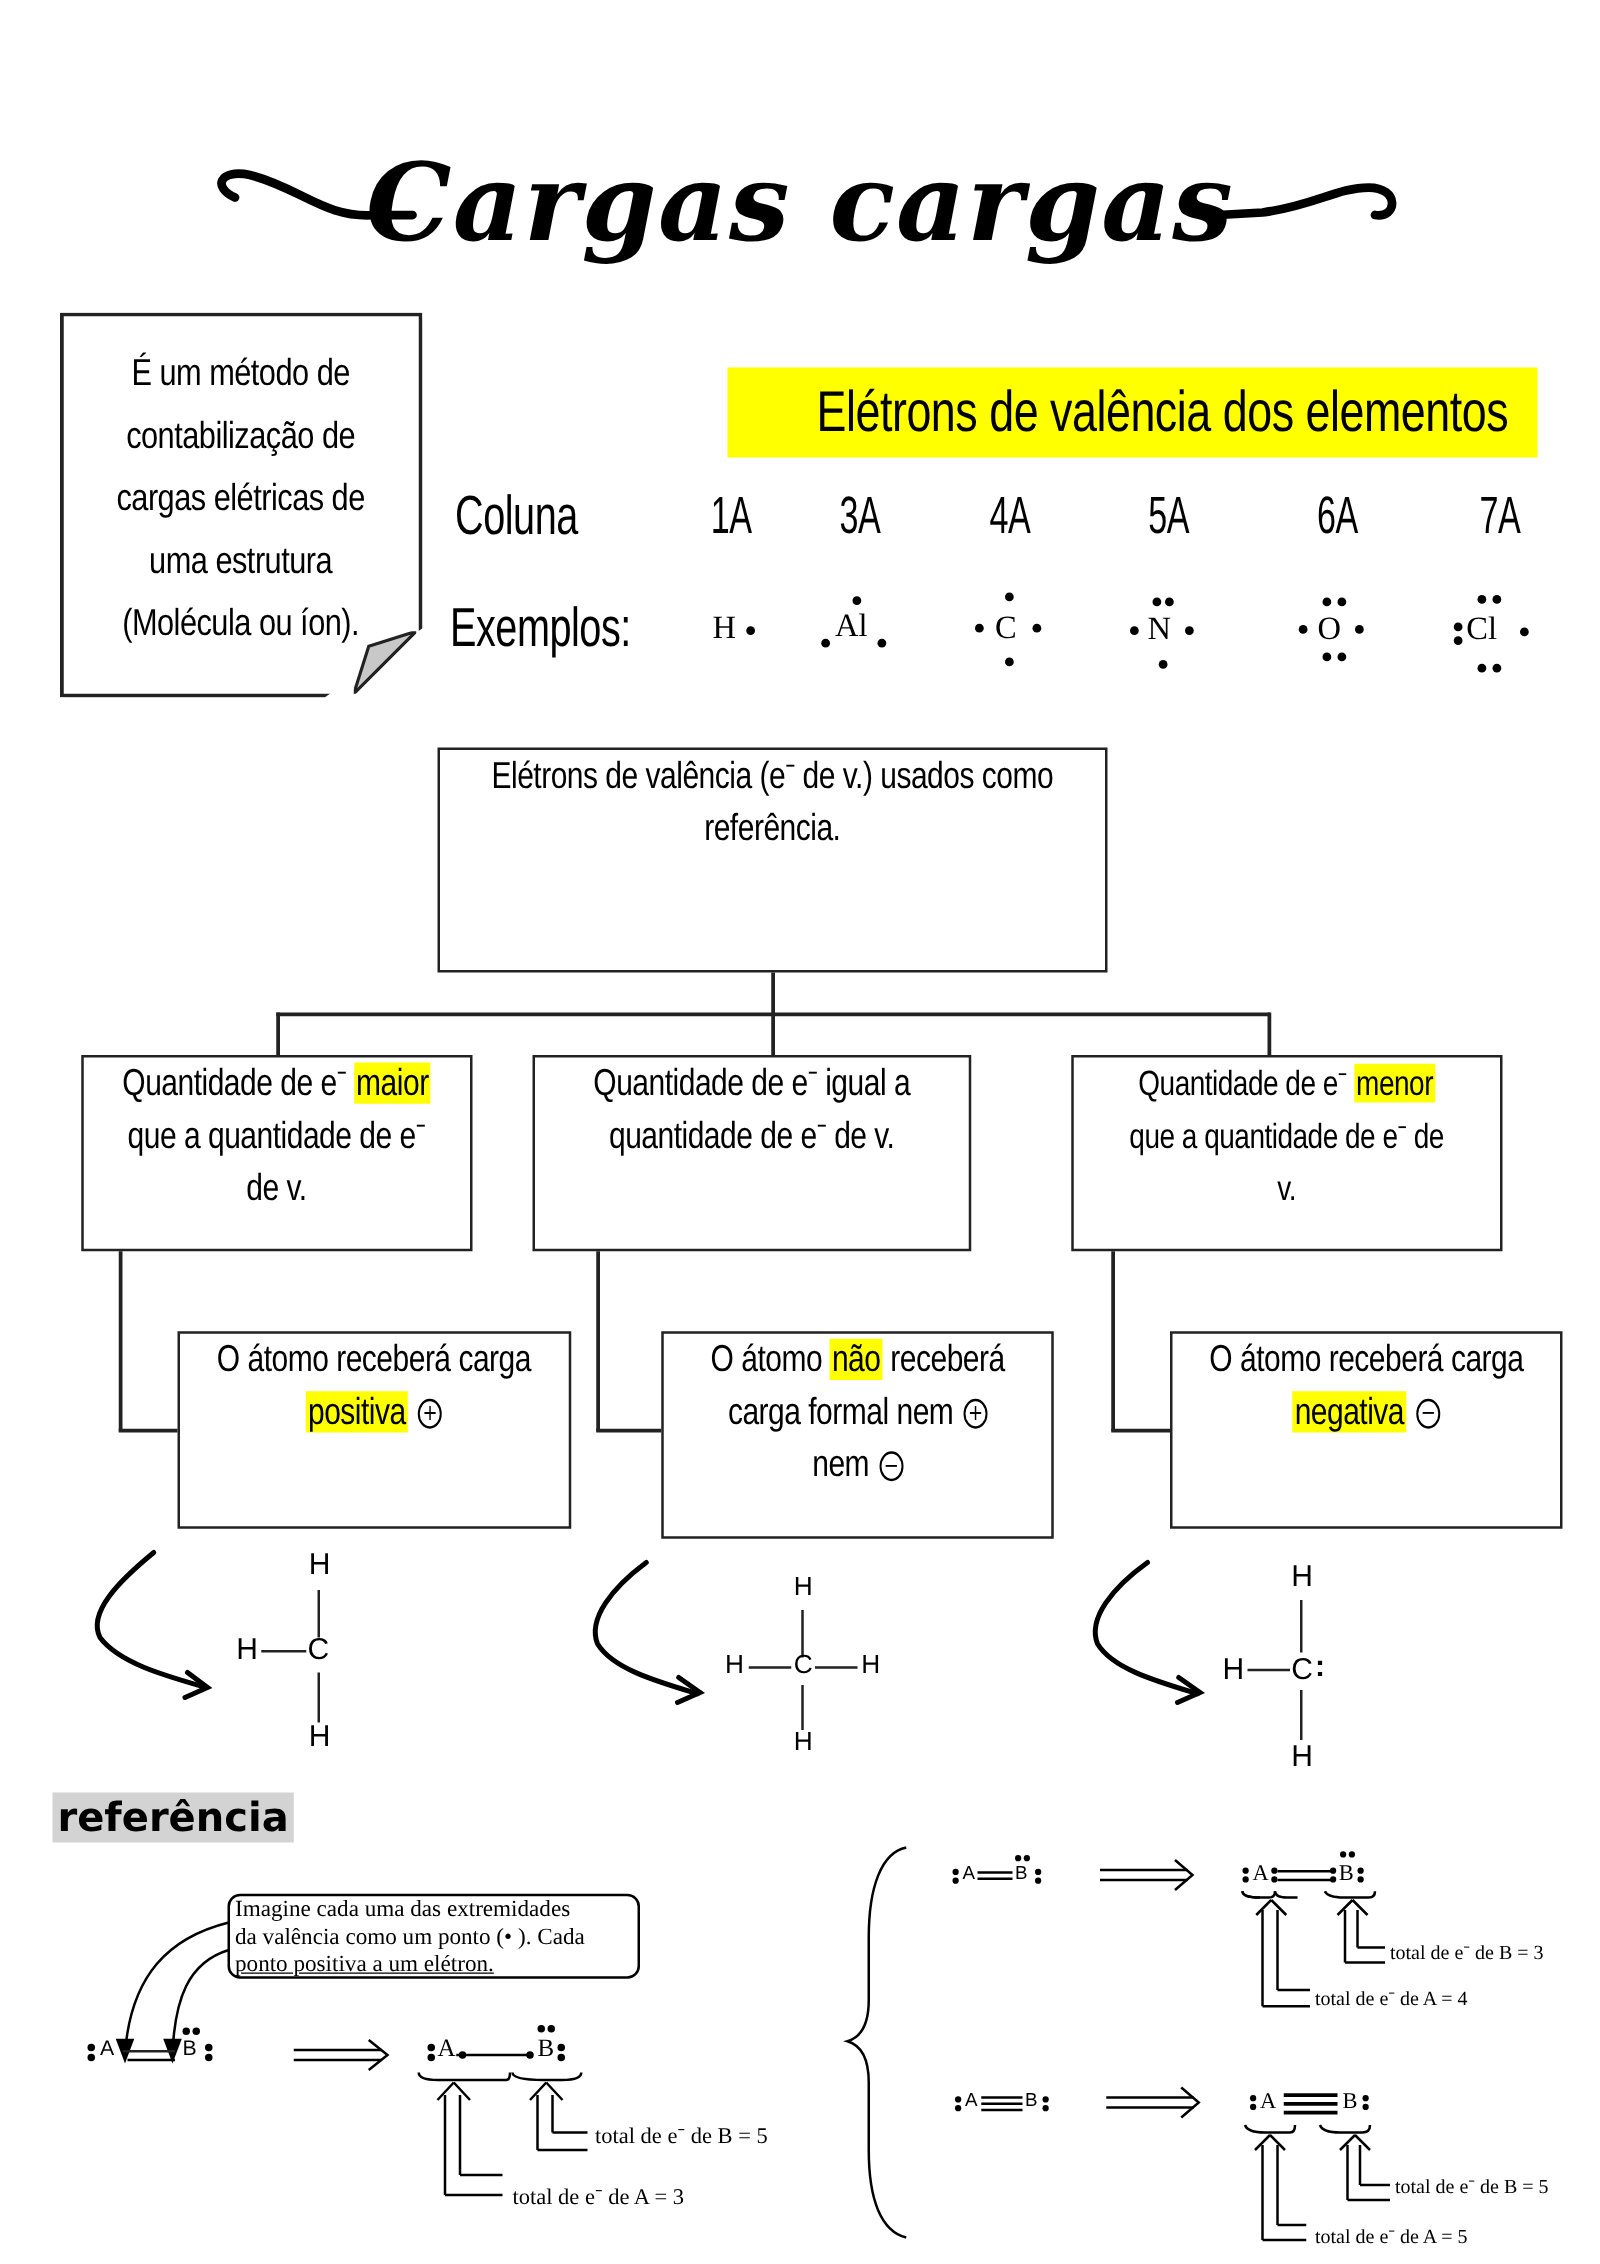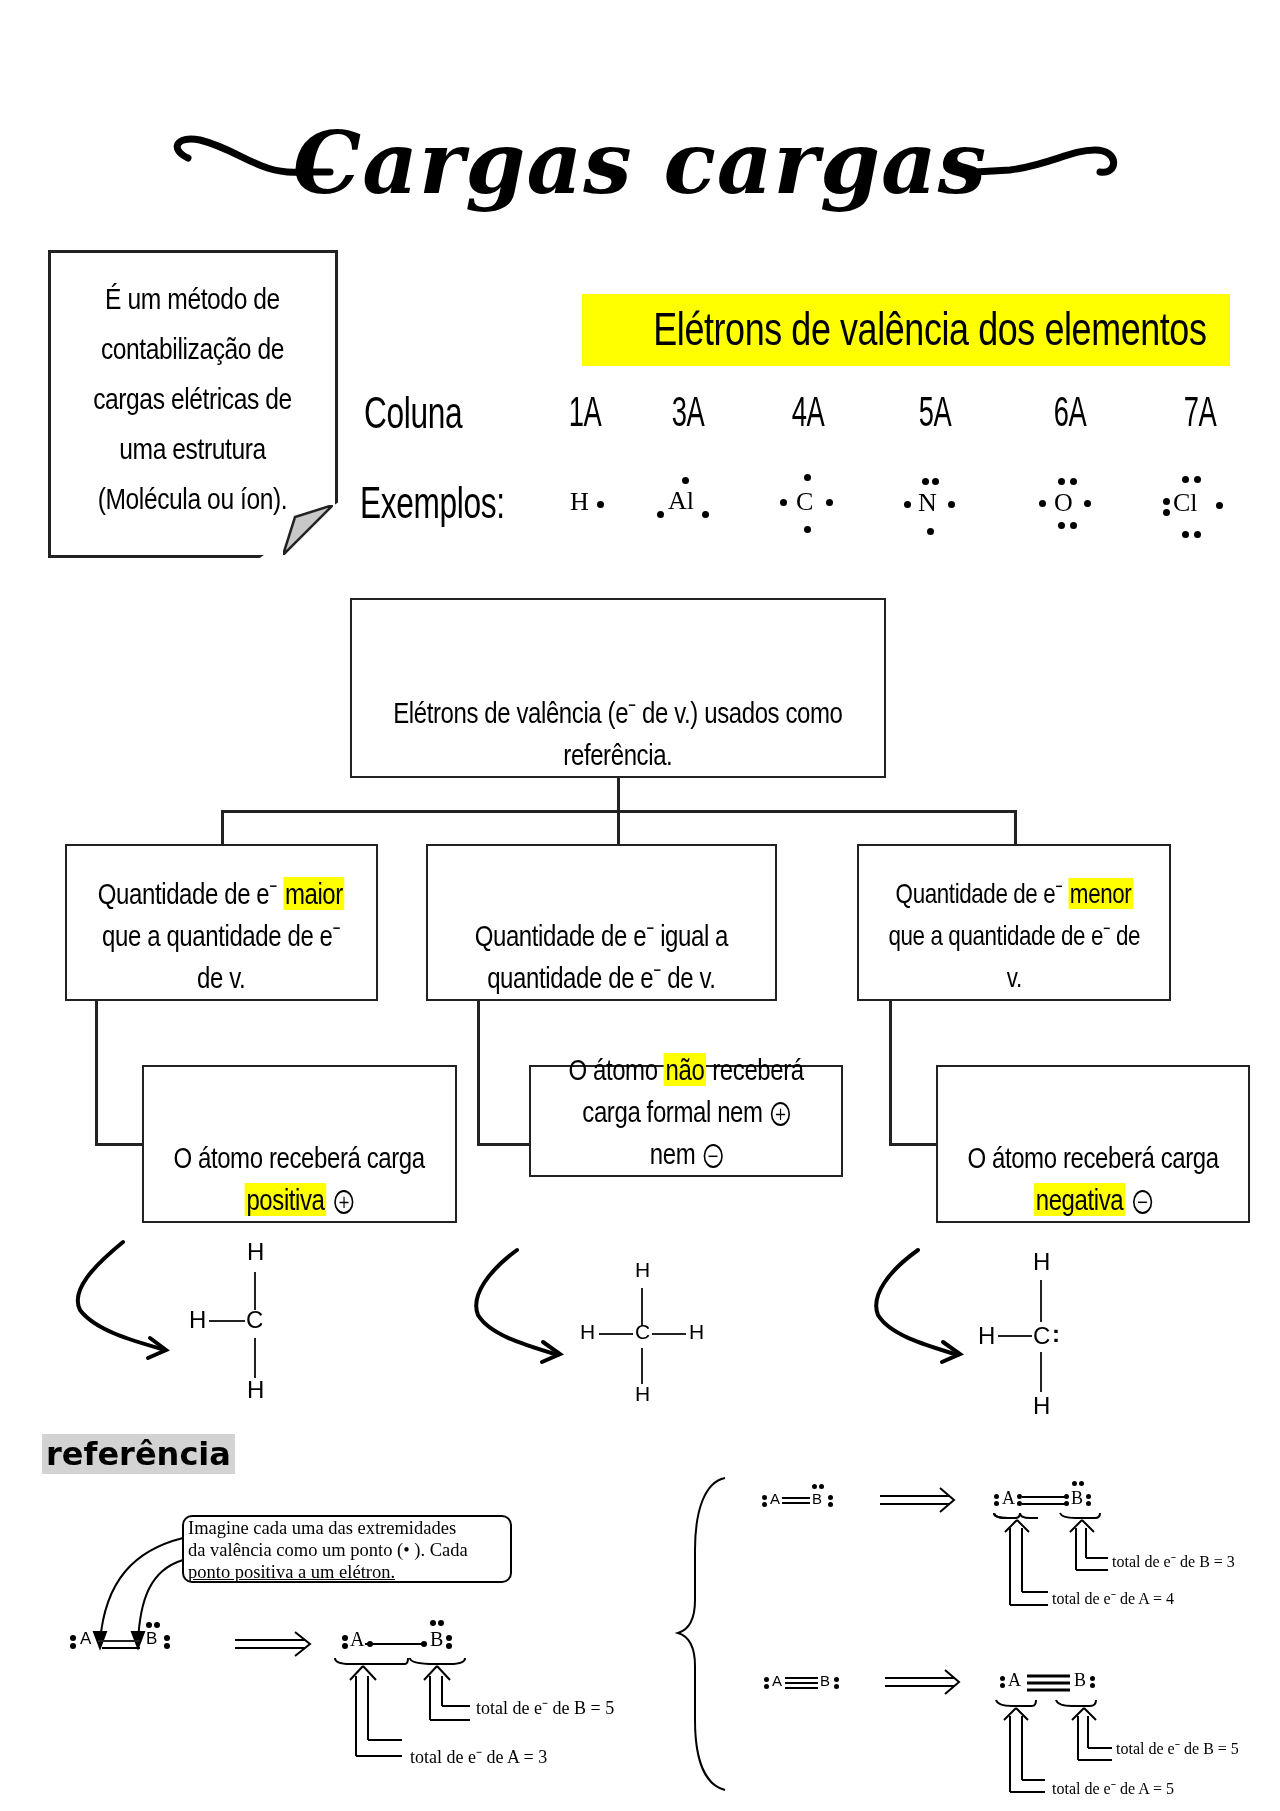--- a/index.html
+++ b/index.html
@@ -24,21 +24,21 @@
   #val-head-text { position: absolute; left: 582px; top: 298px; width: 648px; text-align: center;
      font-size: 46px; line-height: 62px; transform: scaleX(0.78); transform-origin: center top; white-space: nowrap; }
 
   .rowlabel { font-size: 44px; transform: scaleX(0.72); transform-origin: left top; white-space: nowrap; }
   .colhead { font-size: 42px; width: 80px; text-align: center; transform: scaleX(0.65); }
   .lewis { font-family: "Liberation Serif", serif; font-size: 26px; }
   .dot { position: absolute; width: 7px; height: 7px; border-radius: 50%; background: #000; }
 
   
   .box { position: absolute; border: 2.5px solid #222; background: #fff; box-sizing: border-box;
-         display: flex; align-items: flex-end; justify-content: center; text-align: center; }
+         display: flex; align-items: flex-start; justify-content: center; text-align: center; }
   .boxtext { font-size: 30px; line-height: 42px; transform: scaleX(0.8); white-space: nowrap; }
   .line { position: absolute; background: #222; }
 
   .charge { display: inline-block; width: 20px; height: 20px; border: 2px solid #000; border-radius: 50%;
             font-size: 18px; line-height: 19px; text-align: center; vertical-align: middle; margin-left: 10px; font-family: "DejaVu Sans", sans-serif; }
 
   .mol { position: absolute; font-family: "Liberation Sans", sans-serif; font-size: 24px; }
 
   #obs { left: 42px; top: 1434px; background: #d3d3d3; padding: 0 4px; height: 40px;
          font-family: "DejaVu Sans", sans-serif; font-weight: bold; font-size: 32px; line-height: 40px; }
@@ -146,42 +146,42 @@
     <div>que a quantidade de e⁻</div>
     <div>de v.</div>
   </div>
 </div>
 <div class="box hand" style="left:426px;top:844px;width:351px;height:157px;">
   <div class="boxtext">
     <div>Quantidade de e⁻ igual  a</div>
     <div>quantidade  de e⁻ de v.</div>
   </div>
 </div>
-<div class="box hand" style="left:857px;top:844px;width:314px;height:157px;">
+<div class="box hand" style="left:857px;top:844px;width:345px;height:157px;">
   <div class="boxtext" style="font-size:28px;">
     <div><span>Quantidade de e⁻ </span><span class="hl">menor</span></div>
     <div>que a quantidade  de e⁻ de</div>
     <div>v.</div>
   </div>
 </div>
 
 <div class="line" style="left:95px;top:1001px;width:3px;height:144px;"></div>
 <div class="line" style="left:95px;top:1143px;width:48px;height:3px;"></div>
 <div class="line" style="left:477px;top:1001px;width:3px;height:144px;"></div>
 <div class="line" style="left:477px;top:1143px;width:53px;height:3px;"></div>
 <div class="line" style="left:889px;top:1001px;width:3px;height:144px;"></div>
 <div class="line" style="left:889px;top:1143px;width:47px;height:3px;"></div>
 
 <div class="box hand" style="left:142px;top:1065px;width:315px;height:158px;">
   <div class="boxtext">
     <div>O átomo receberá carga</div>
     <div><span class="hl">positiva</span><span class="charge">+</span></div>
   </div>
 </div>
-<div class="box hand" style="left:529px;top:1065px;width:314px;height:112px;">
+<div class="box hand" style="left:529px;top:1065px;width:314px;height:166px;">
   <div class="boxtext">
     <div><span>O átomo </span><span class="hl">não</span><span> receberá</span></div>
     <div><span>carga formal nem</span><span class="charge">+</span></div>
     <div><span>nem</span><span class="charge">−</span></div>
   </div>
 </div>
 <div class="box hand" style="left:936px;top:1065px;width:314px;height:158px;">
   <div class="boxtext">
     <div>O átomo receberá carga</div>
     <div><span class="hl">negativa</span><span class="charge">−</span></div>

